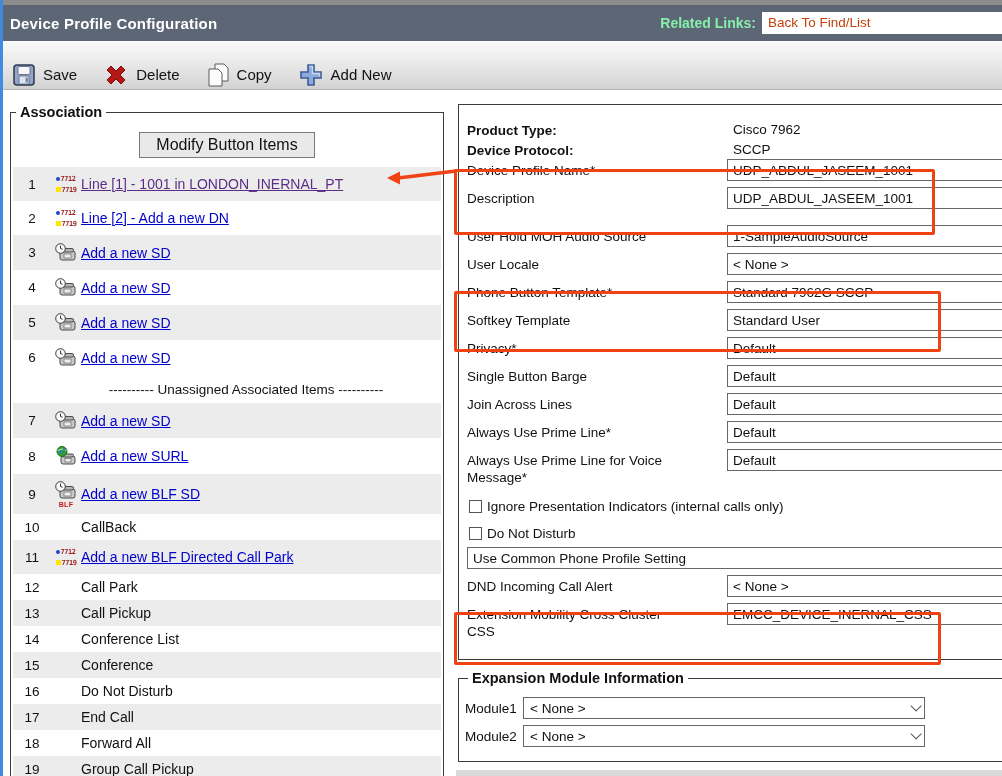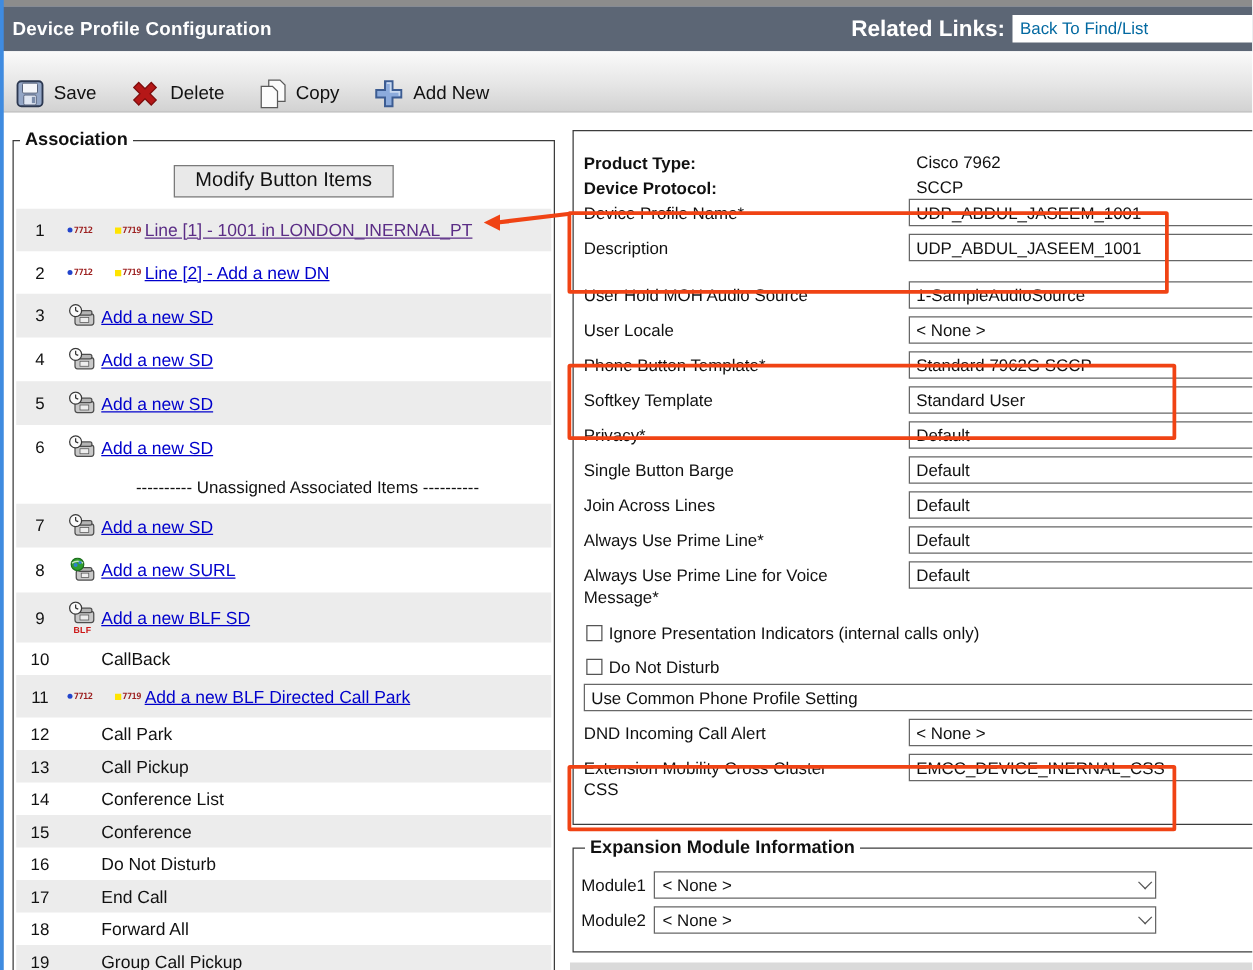--- a/index.html
+++ b/index.html
@@ -10,22 +10,22 @@
 
   
   .top-strip { position:absolute; left:0; top:0; width:1002px; height:5px; background:#8c8c8c; z-index:5; }
   .left-edge { position:absolute; left:0; top:0; width:3px; height:776px; background:#3f8be0; z-index:60; }
 
   
   .titlebar { position:absolute; left:0; top:5px; width:1002px; height:36px; background:#5c6675;
               display:flex; align-items:center; padding:0 0 0 10px; z-index:4; }
   .titlebar h1 { color:#fff; font-size:15px; font-weight:bold; letter-spacing:.2px;text-align:center; }
   .related { margin-left:auto; display:flex; align-items:center; gap:6px; }
-  .related-label { color:#ffffff; font-size:18px; font-weight:bold;text-align:right; }
-  .related-select { width:192px; height:22px; background:#fff; color:#0369a1; font-size:13.5px;
+  .related-label { color:#86efac; font-size:14px; font-weight:bold;text-align:right; }
+  .related-select { width:240px; height:22px; background:#fff; color:#c2410c; font-size:13.5px;
                     padding:3px 6px; white-space:nowrap; overflow:hidden; }
 
   
   .toolbar { position:absolute; left:0; top:41px; width:1002px; height:49px;
              background:linear-gradient(#fafafa,#e6e6e6 55%,#d2d2d2); border-bottom:1px solid #b5b5b5;
              display:flex; align-items:center; gap:26px; padding-left:12px; z-index:4; }
   .tb { display:flex; align-items:center; gap:7px; background:none; border:none; cursor:pointer;
         font-family:inherit; font-size:15px; color:#111;margin-top:19px; }
 
   
@@ -49,21 +49,21 @@
          font-size:13.5px; color:#111; }
   .row-main { flex:1; display:flex; align-items:center; gap:3px; padding-left:3px; min-width:0; }
   .divider .row-main { justify-content:center; padding-left:0; }
   .row-text { color:#111; text-decoration:none; white-space:nowrap; }
   .assoc-row.link .row-text { color:#0000cc; text-decoration:underline; cursor:pointer; }
   .assoc-row.link.visited .row-text { color:#5b2d86; }
   .divider .row-text { font-size:13.5px; color:#111; }
 
   .icon-wrap { display:flex; flex-direction:column; align-items:center; line-height:0; min-width:24px; }
   .icon { display:none; }
-  .icon-line { flex-direction:row; gap:18px; }
+  .icon-line { flex-direction:column; gap:5px; }
   .kind-line .icon-line { display:flex; }
   .kind-sd .icon-sd, .kind-blfsd .icon-sd { display:block; }
   .kind-surl .icon-surl { display:block; }
   .blf-label { display:none; font-size:7px; font-weight:bold; color:#cc1414; line-height:7px; letter-spacing:.3px; }
   .kind-blfsd .blf-label { display:block; }
   .il { display:flex; align-items:center; font-family:"DejaVu Sans Mono",monospace; font-size:7px;
         font-weight:bold; color:#9c1f1f; letter-spacing:-0.5px; line-height:6px; }
   .dot { width:4px; height:4px; border-radius:50%; background:#2244cc; display:inline-block; margin-right:1px; }
   .sq  { width:5px; height:5px; background:#ffe400; display:inline-block; margin-right:1px; }
 

